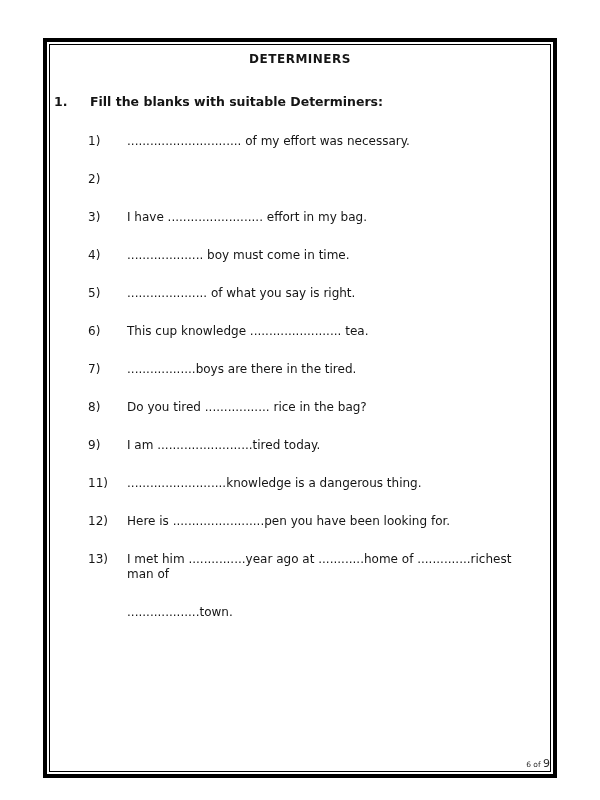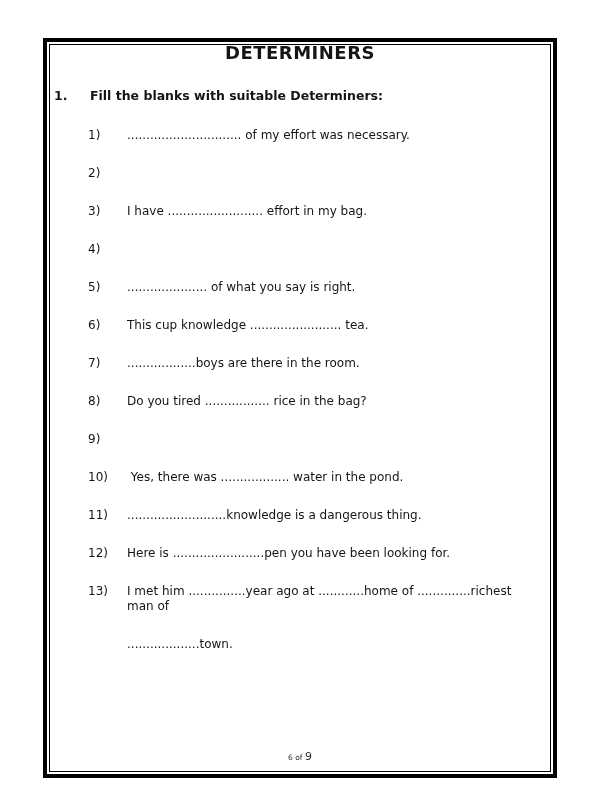--- a/index.html
+++ b/index.html
@@ -26,23 +26,23 @@
   .page-border-inner {
     position: absolute;
     inset: 2px;
     border: 1px solid #000000;
   }
   .content {
     position: absolute;
     inset: 0;
   }
   .title {
-    margin-top: 0;
+    margin-top: 6px;
     text-align: center;
-    font-size: 18px;
+    font-size: 12px;
     font-weight: bold;
     letter-spacing: 0.5px;
     line-height: 16px;
   }
   .heading-row {
     display: flex;
     margin-top: 27px;
     font-size: 12.5px;
     font-weight: bold;
     line-height: 15px;
@@ -73,22 +73,22 @@
     white-space: pre-wrap;
     width: 404px;
   }
   .row.cont {
     margin-top: 6px;
   }
   .footer {
     position: absolute;
     left: 0;
     right: 0;
-    bottom: 8px;
-    text-align: center;
+    bottom: 1px;
+    text-align: right;
     font-size: 7.5px;
     color: #2a2a2a;
   }
   .footer .page-total {
     font-size: 11px;
   }
 </style>
 </head>
 <body>
 
@@ -110,43 +110,41 @@
         </div>
         <div class="row">
           <span class="num">2)</span>
         </div>
         <div class="row">
           <span class="num">3)</span>
           <span class="txt">I have ......................... effort in my bag.</span>
         </div>
         <div class="row">
           <span class="num">4)</span>
+          <span class="txt">.................... boy must come in time.</span>
         </div>
         <div class="row">
           <span class="num">5)</span>
           <span class="txt">..................... of what you say is right.</span>
         </div>
         <div class="row">
           <span class="num">6)</span>
           <span class="txt">This cup knowledge ........................ tea.</span>
         </div>
         <div class="row">
           <span class="num">7)</span>
-          <span class="txt">..................boys are there in the room.</span>
+          <span class="txt">..................boys are there in the tired.</span>
         </div>
         <div class="row">
           <span class="num">8)</span>
           <span class="txt">Do you tired ................. rice in the bag?</span>
         </div>
         <div class="row">
           <span class="num">9)</span>
-        </div>
-        <div class="row">
-          <span class="num">10)</span>
-          <span class="txt"> Yes, there was .................. water in the pond.</span>
+          <span class="txt">I am .........................tired today.</span>
         </div>
         <div class="row">
           <span class="num">11)</span>
           <span class="txt">..........................knowledge is a dangerous thing.</span>
         </div>
         <div class="row">
           <span class="num">12)</span>
           <span class="txt">Here is ........................pen you have been looking for.</span>
         </div>
         <div class="row">

